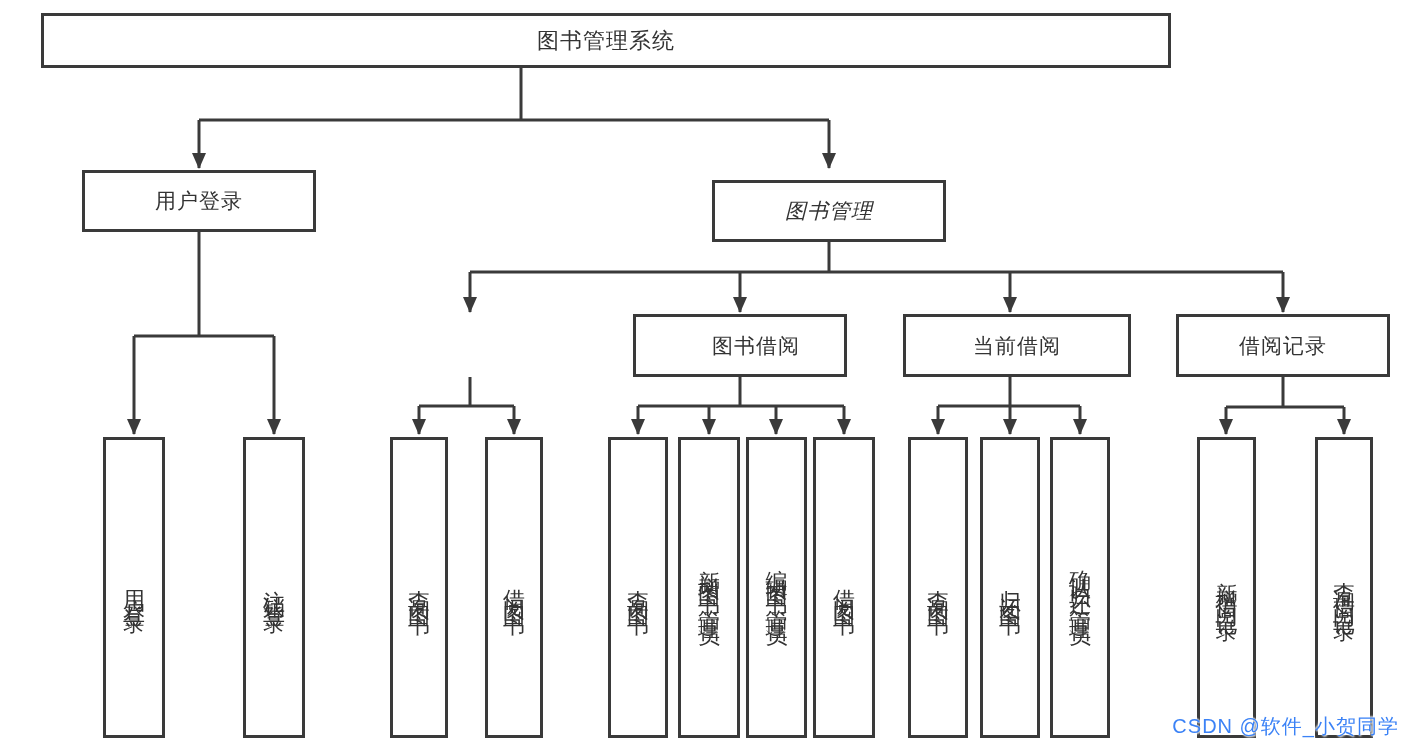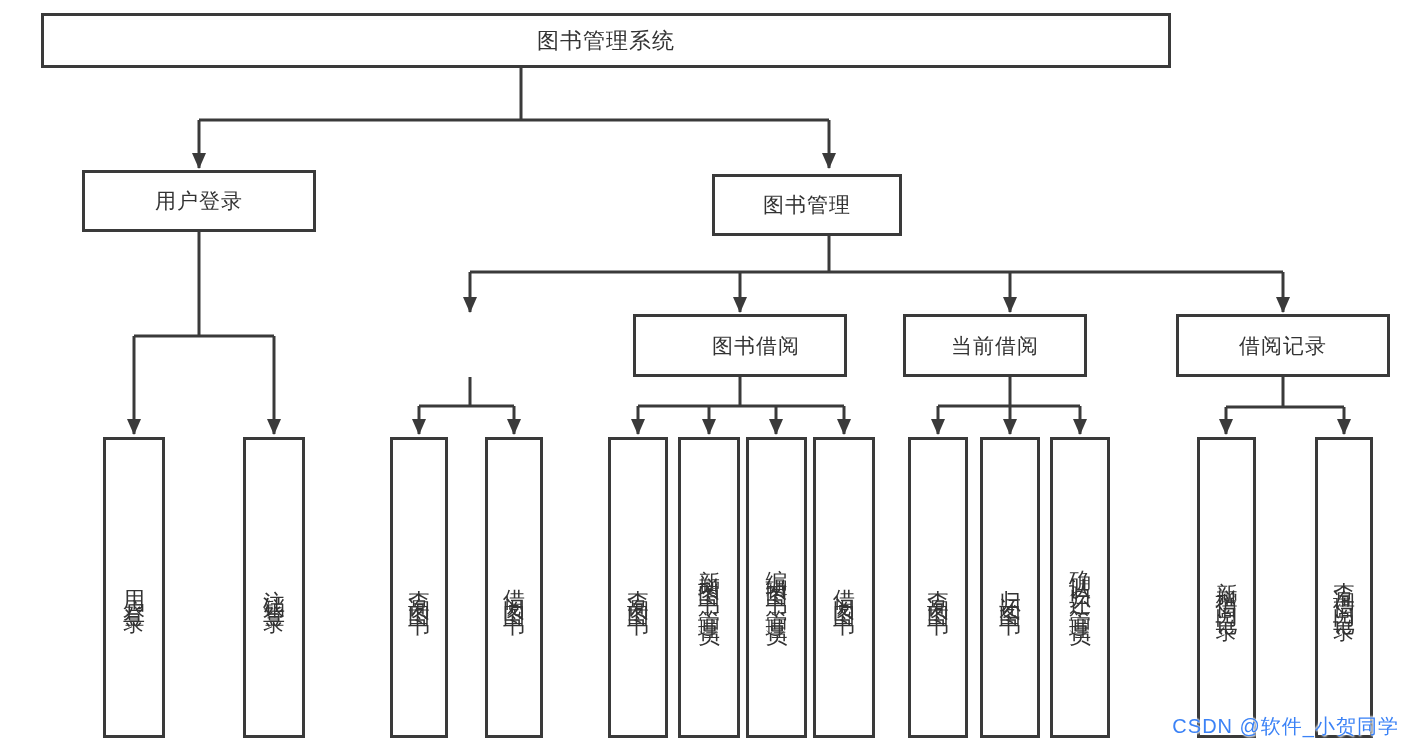--- a/index.html
+++ b/index.html
@@ -115,28 +115,28 @@
     </g>
   </svg>
 
   <div class="box" style="left:20px; top:13px; width:1130px; height:55px;margin-left:21px;">
     <span class="h-label root-label">图书管理系统</span>
   </div>
 
   <div class="box" style="left:82px; top:170px; width:234px; height:62px;">
     <span class="h-label">用户登录</span>
   </div>
-  <div class="box" style="left:712px; top:174px; width:190px; height:62px;">
+  <div class="box" style="left:712px; top:180px; width:234px; height:62px;font-style:italic;">
     <span class="h-label">图书管理</span>
   </div>
 
   <div class="box" style="left:633px; top:314px; width:214px; height:63px;padding-left:32px;">
     <span class="h-label">图书借阅</span>
   </div>
-  <div class="box" style="left:903px; top:314px; width:184px; height:63px;">
+  <div class="box" style="left:903px; top:314px; width:228px; height:63px;">
     <span class="h-label">当前借阅</span>
   </div>
   <div class="box" style="left:1176px; top:314px; width:214px; height:63px;">
     <span class="h-label">借阅记录</span>
   </div>
 
   <div class="box" style="left:103px; top:437px; width:62px; height:301px;">
     <span class="vtext">用户登录</span>
   </div>
   <div class="box" style="left:243px; top:437px; width:62px; height:301px;">

